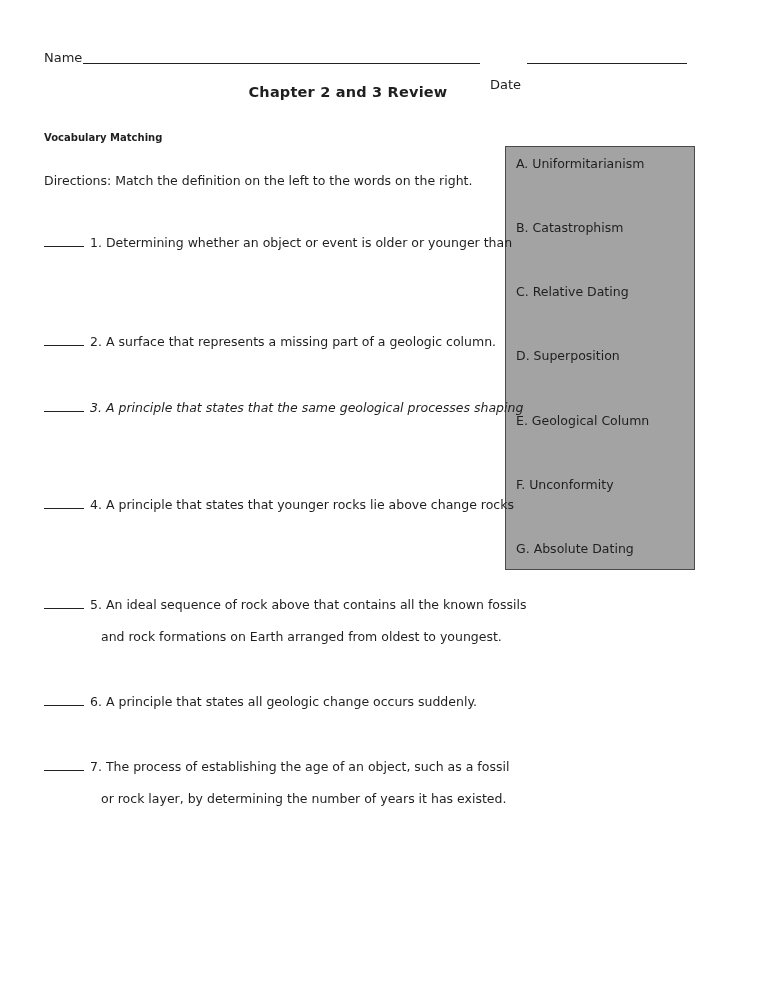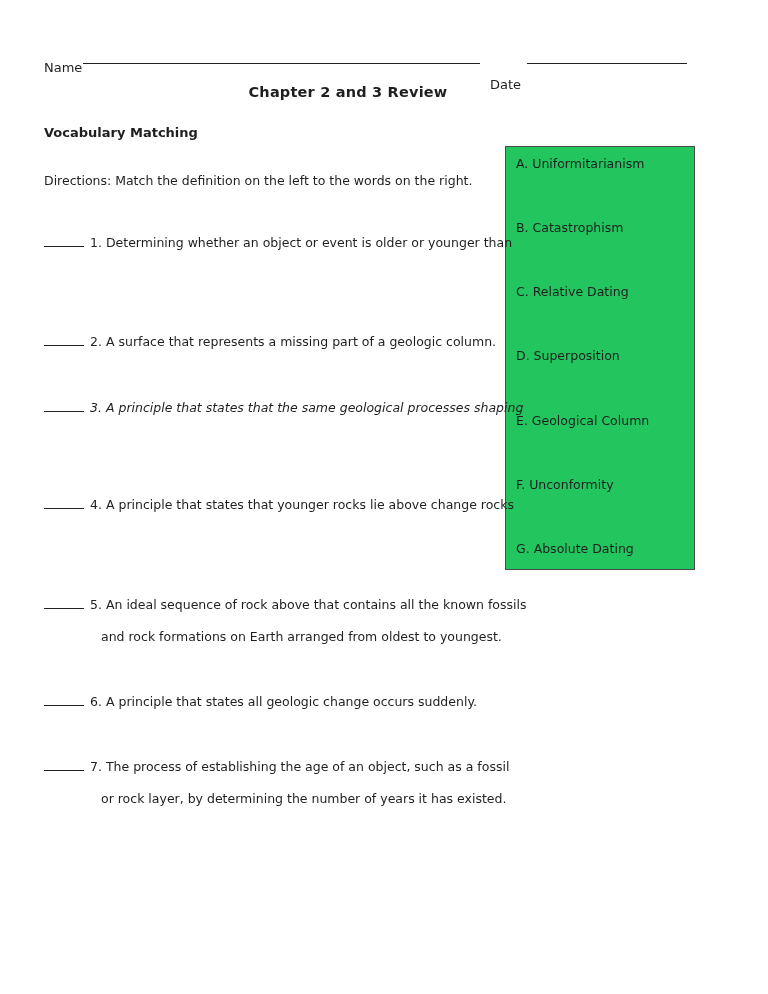--- a/index.html
+++ b/index.html
@@ -29,24 +29,24 @@
     left: 0;
     width: 696px;
     text-align: center;
     font-weight: bold;
     font-size: 14.5px;
     letter-spacing: 0.2px;
   }
 
   .section-heading {
     position: absolute;
-    top: 125px;
+    top: 132px;
     left: 44px;
     font-weight: bold;
-    font-size: 13px;
+    font-size: 10px;
   }
 
   .directions {
     position: absolute;
     top: 173px;
     left: 44px;
     font-size: 12.5px;
   }
 
   
@@ -54,21 +54,21 @@
     position: absolute;
     left: 505px;
     top: 146px;
     width: 190px;
     height: 424px;
     border: 1.3px solid #4a4a4a;
     display: flex;
     flex-direction: column;
     justify-content: space-between;
     padding: 9px 12px 13px 10px;
-    background: #22c55e;
+    background: #a3a3a3;
   }
   .wordbank-item {
     font-size: 12.5px;
     white-space: nowrap;
   }
 
   
   .question {
     position: absolute;
     left: 44px;
@@ -87,21 +87,21 @@
   .q-num { margin-right: 4px; }
   .cont {
     margin-top: 15px;
     padding-left: 57px;
     white-space: nowrap;
   }
 </style>
 </head>
 <body>
 
-<span class="abs" style="top:50px; left:44px;margin-top:10px;">Name</span>
+<span class="abs" style="top:50px; left:44px;">Name</span>
 <span class="write-line" style="top:63px; left:83px; width:397px;"></span>
 <span class="abs" style="top:50px; left:490px;margin-top:27px;">Date</span>
 <span class="write-line" style="top:63px; left:527px; width:160px;"></span>
 
 <div class="doc-title">Chapter 2 and 3 Review</div>
 
 <div class="section-heading">Vocabulary Matching</div>
 
 <div class="directions">Directions: Match the definition on the left to the words on the right.</div>
 

